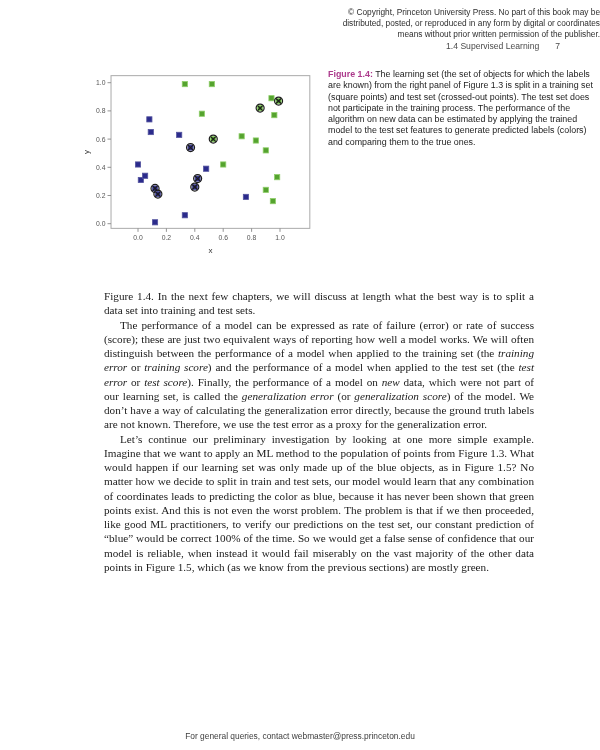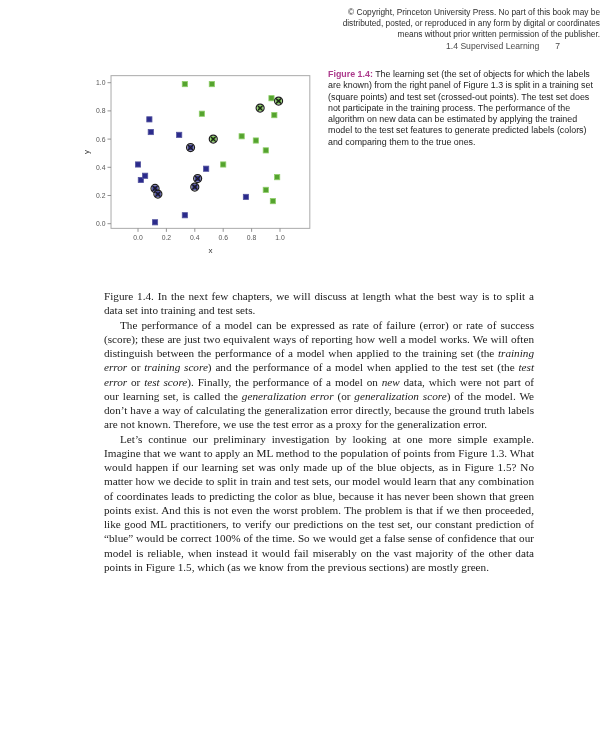--- a/index.html
+++ b/index.html
@@ -166,14 +166,15 @@
   <div class="figure-caption">
     <span class="caption-label" id="caption-label" style="color: rgb(172, 58, 140);">Figure 1.4:</span><span> The learning set (the set of objects for which the labels are known) from the right panel of Figure 1.3 is split in a training set (square points) and test set (crossed-out points). The test set does not participate in the training process. The performance of the algorithm on new data can be estimated by applying the trained model to the test set features to generate predicted labels (colors) and comparing them to the true ones.</span>
   </div>
 
   <div class="body-text" id="body-text">
       <p><span>Figure 1.4. In the next few chapters, we will discuss at length what the best way is to split a data set into training and test sets.</span></p>
       <p class="indent"><span>The performance of a model can be expressed as rate of failure (error) or rate of success (score); these are just two equivalent ways of reporting how well a model works. We will often distinguish between the performance of a model when applied to the training set (the </span><i>training error</i><span> or </span><i>training score</i><span>) and the performance of a model when applied to the test set (the </span><i>test error</i><span> or </span><i>test score</i><span>). Finally, the performance of a model on </span><i>new</i><span> data, which were not part of our learning set, is called the </span><i>generalization error</i><span> (or </span><i>generalization score</i><span>) of the model. We don’t have a way of calculating the generalization error directly, because the ground truth labels are not known. Therefore, we use the test error as a proxy for the generalization error.</span></p>
       <p class="indent"><span>Let’s continue our preliminary investigation by looking at one more simple example. Imagine that we want to apply an ML method to the population of points from Figure 1.3. What would happen if our learning set was only made up of the blue objects, as in Figure 1.5? No matter how we decide to split in train and test sets, our model would learn that any combination of coordinates leads to predicting the color as blue, because it has never been shown that green points exist. And this is not even the worst problem. The problem is that if we then proceeded, like good ML practitioners, to verify our predictions on the test set, our constant prediction of “blue” would be correct 100% of the time. So we would get a false sense of confidence that our model is reliable, when instead it would fail miserably on the vast majority of the other data points in Figure 1.5, which (as we know from the previous sections) are mostly green.</span></p>
     </div>
 
+  <div class="footer">For general queries, contact webmaster@press.princeton.edu</div>
 
 </div>
 
 </body></html>

